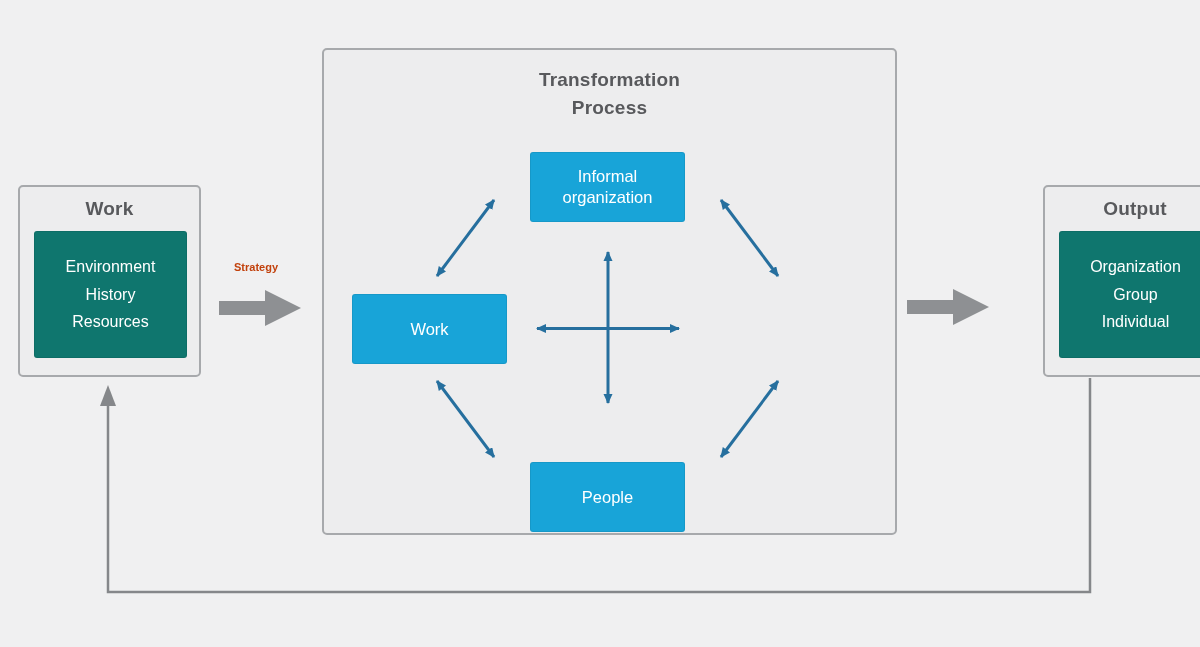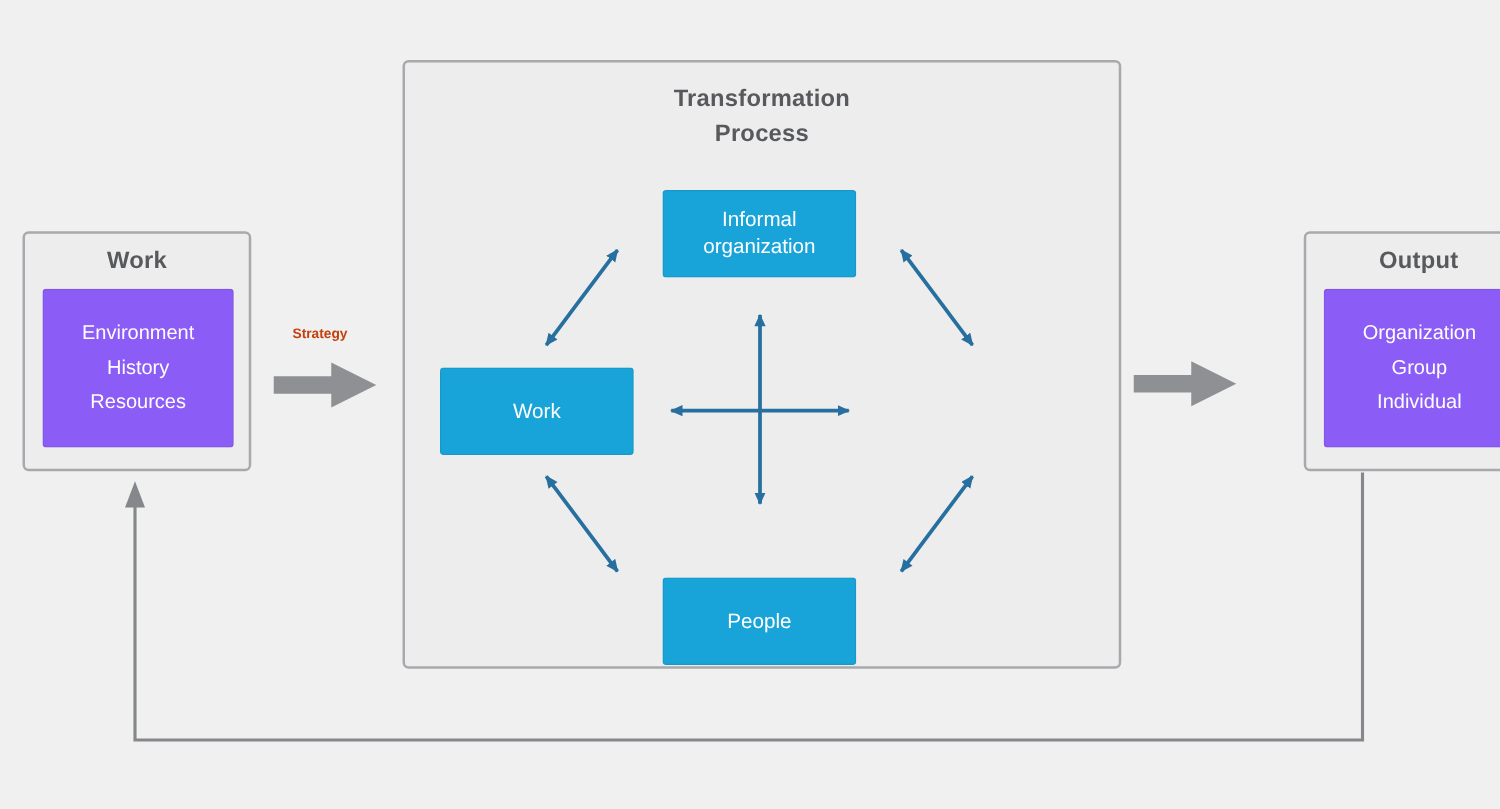--- a/index.html
+++ b/index.html
@@ -29,21 +29,21 @@
     color: #58595c;
     letter-spacing: 0.2px;
   }
   .panel-title.two-line { line-height: 28px; margin-top: 16px; }
   .io-bluebox {
     position: absolute;
     left: 14px;
     top: 44px;
     width: 153px;
     height: 127px;
-    background: #8b5cf6;
+    background: #0f766e;
     border: 1px solid rgba(0,0,0,0.07);
     border-radius: 3px;
     box-sizing: border-box;
     display: flex;
     flex-direction: column;
     justify-content: space-evenly;
     align-items: center;
     padding: 16px 0;
   }
   .io-item {

